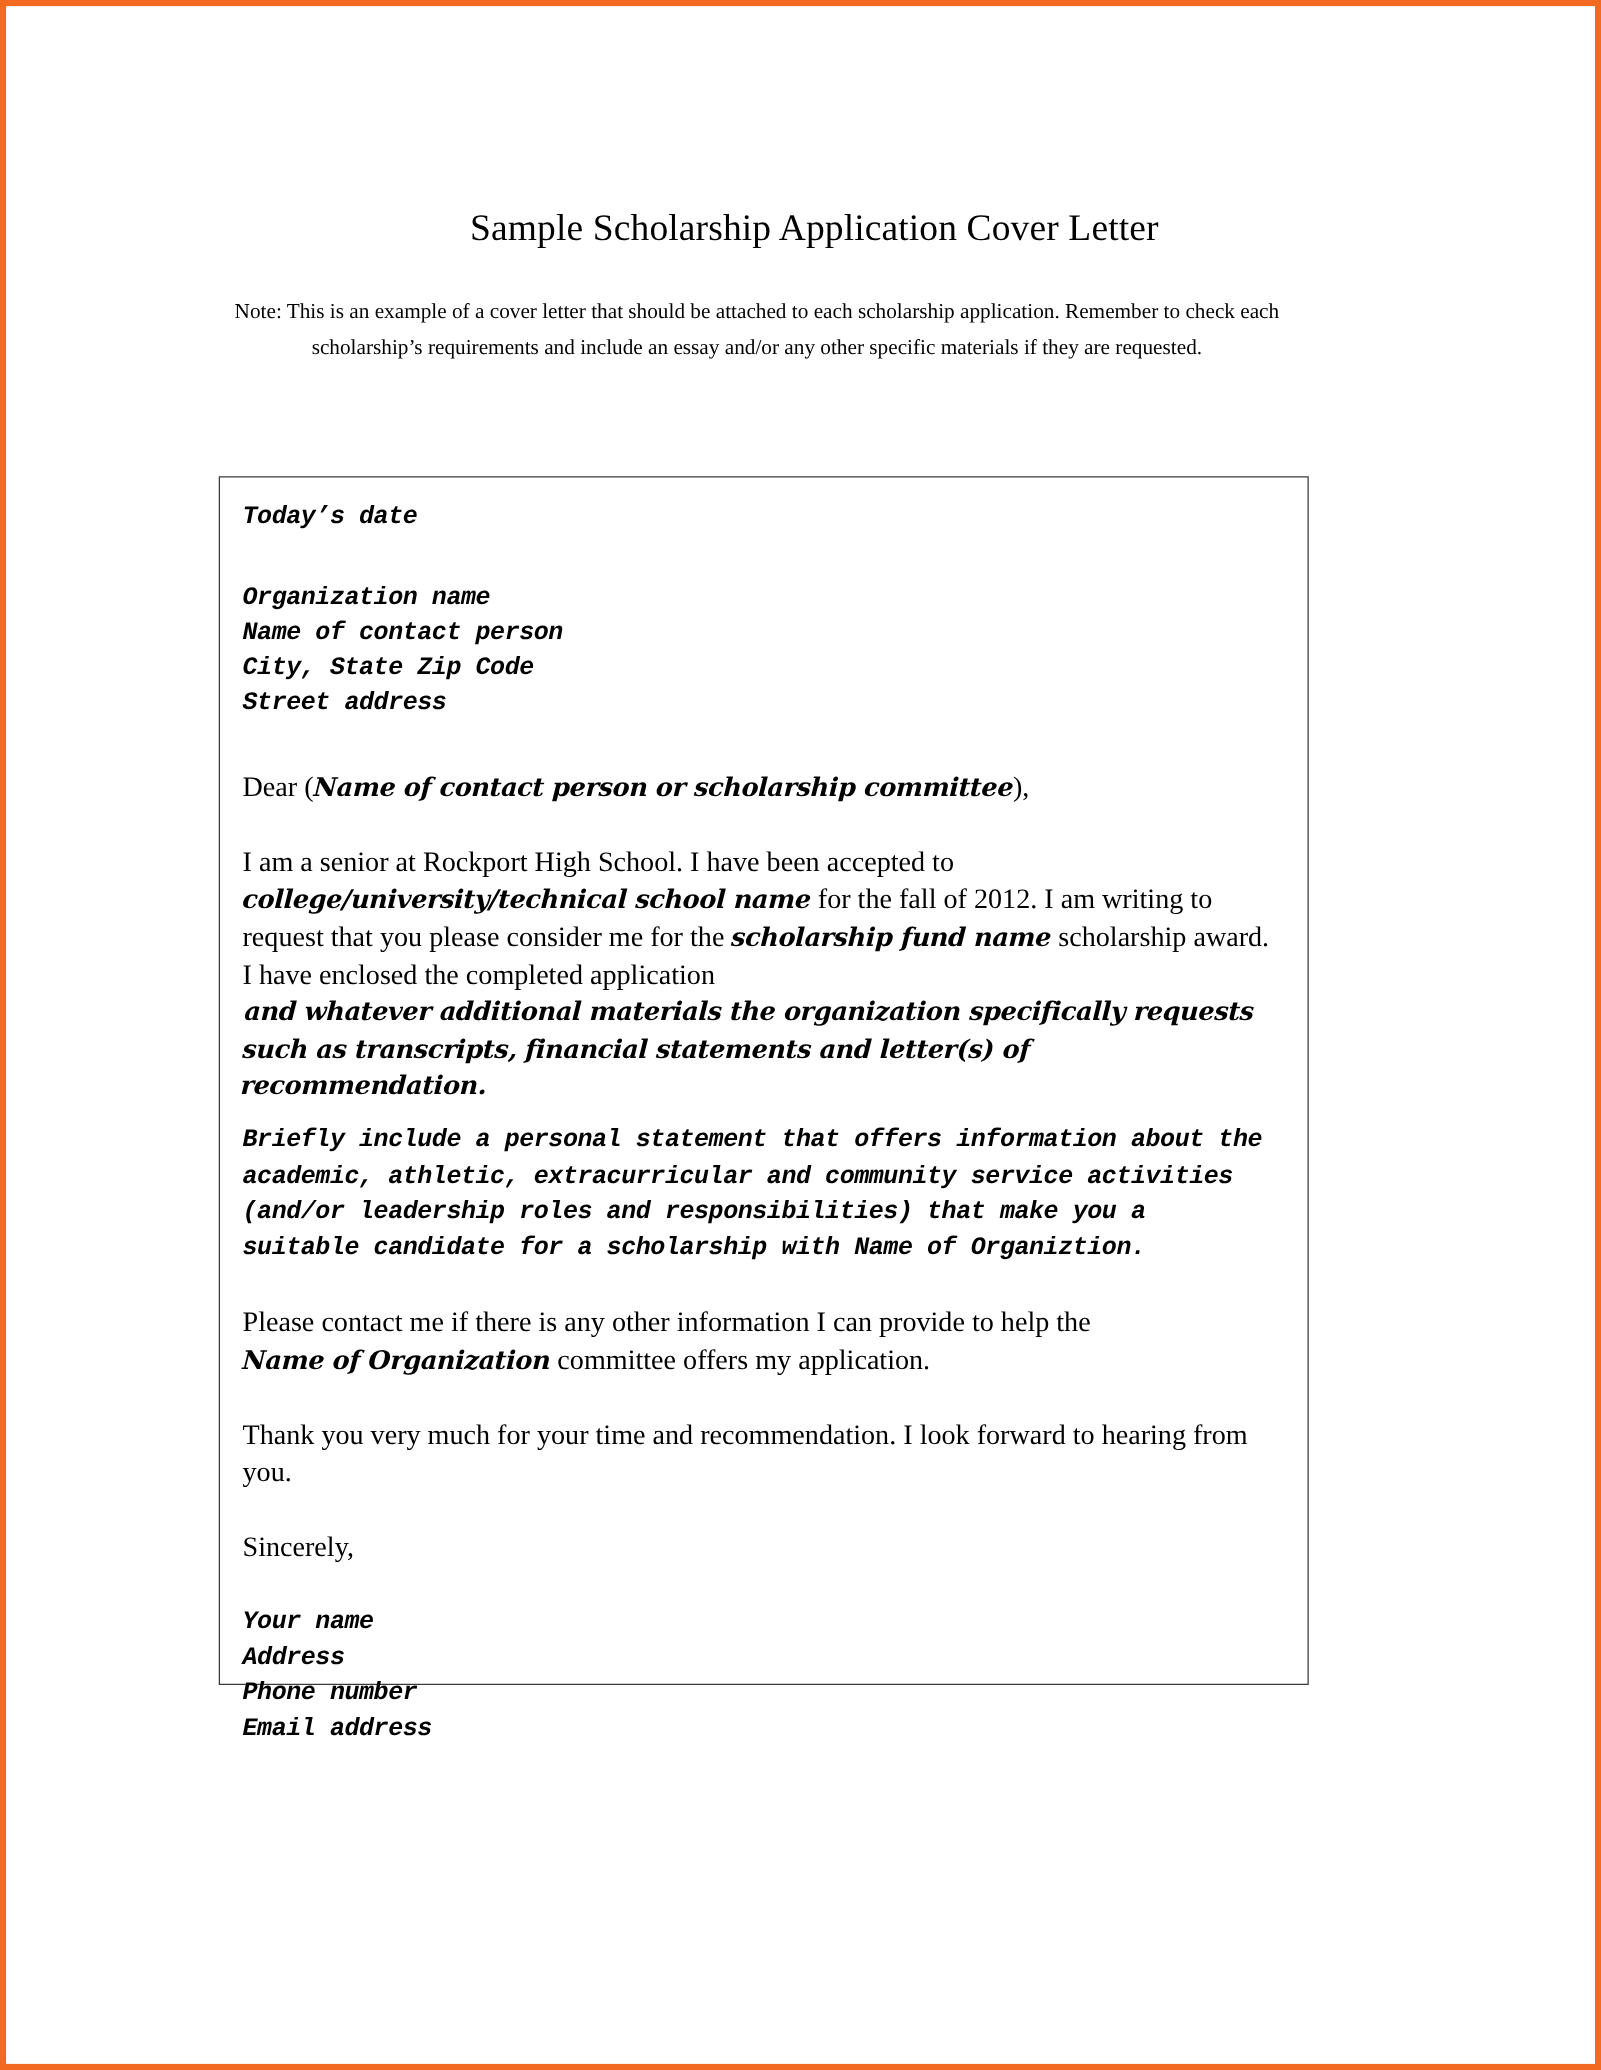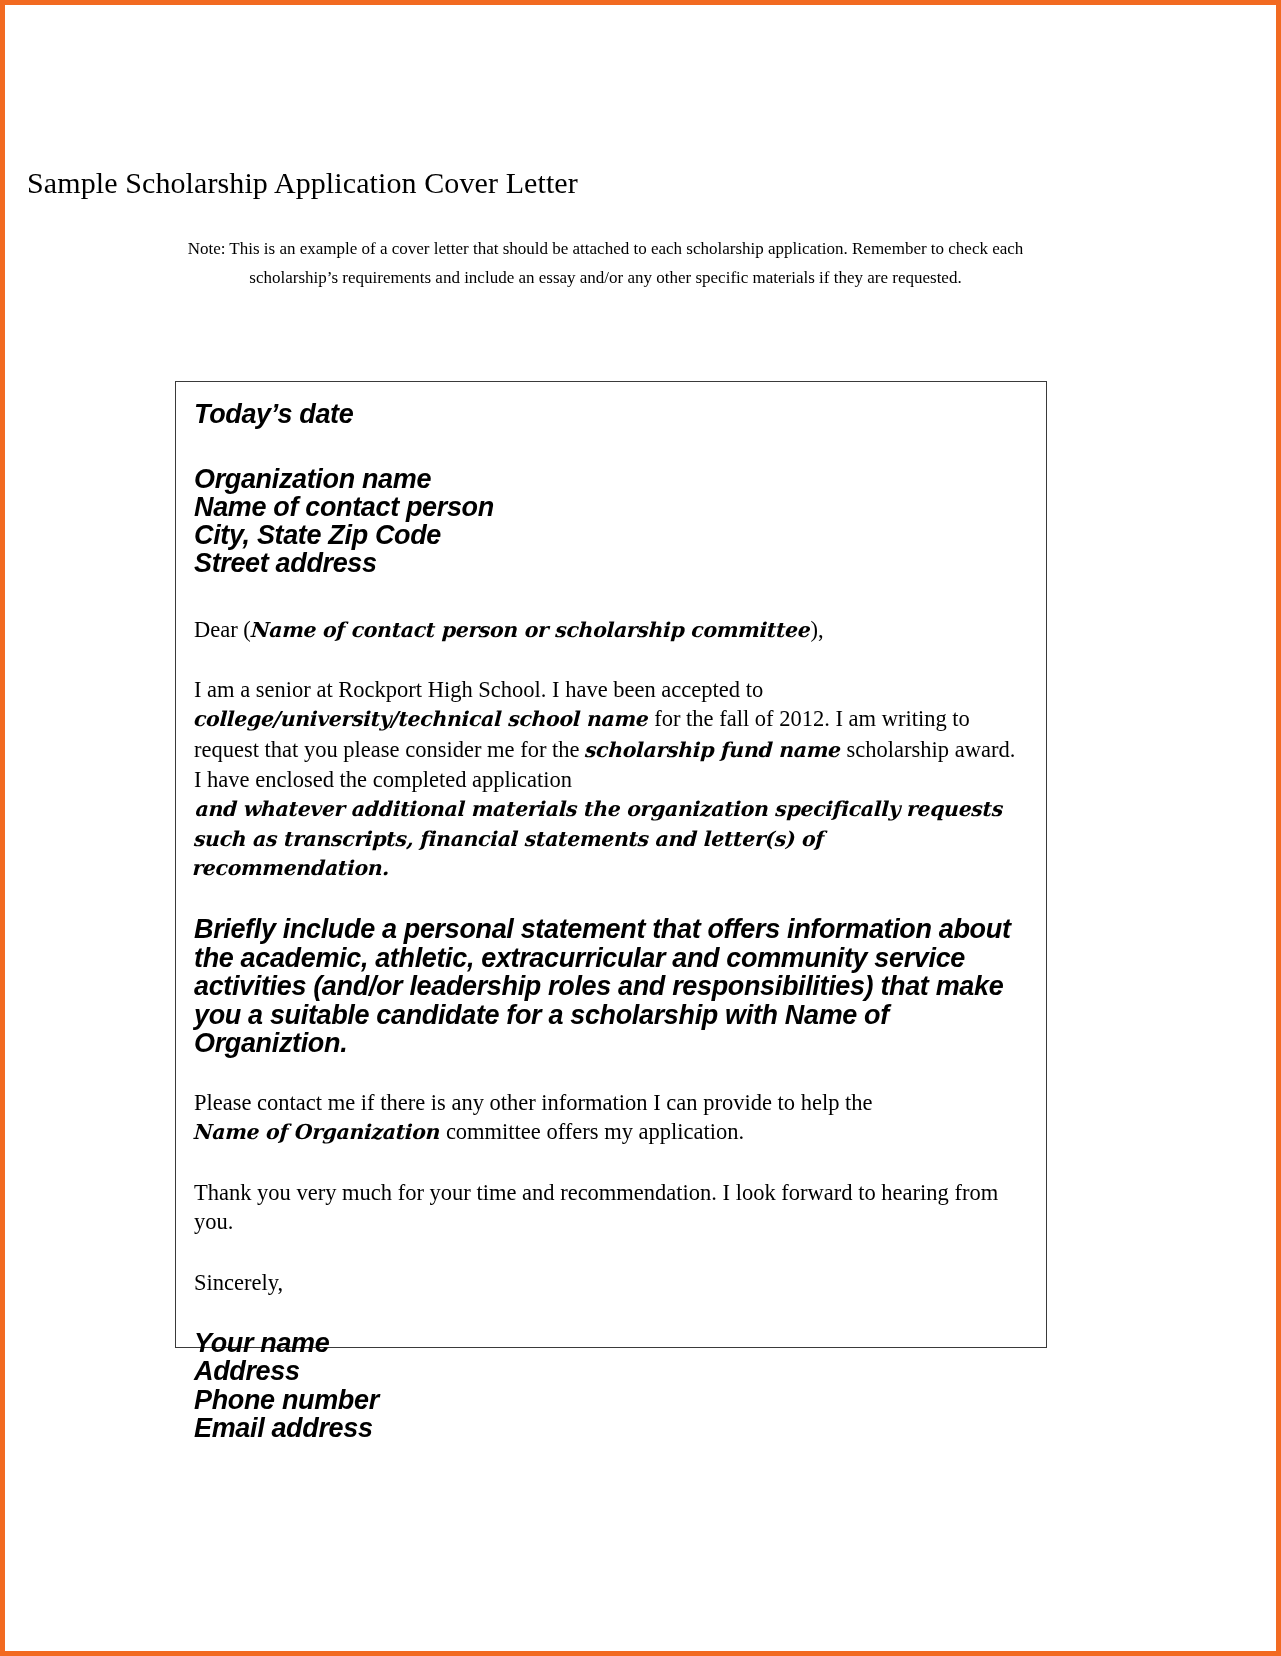--- a/index.html
+++ b/index.html
@@ -33,21 +33,21 @@
     bottom: 0;
     background: #ffffff;
   }
 
   
   .doc-title {
     position: absolute;
     left: 0;
     right: 0;
     top: 140px;
-    text-align: left;
+    text-align: center;
     font-size: 30px;
     line-height: 1.2;
     letter-spacing: 0.1px;
     font-weight: normal;
     padding-left: 22px;
   }
 
   
   .note-block {
     position: absolute;
@@ -89,24 +89,24 @@
     font-family: "DejaVu Serif", "Liberation Serif", serif;
     font-weight: bold;
     font-style: italic;
     font-size: 20.5px;
     letter-spacing: -0.35px;
     transform: skewX(-3deg);
     display: inline-block;
   }
 
   .script-line {
-    font-family: Liberation Sans, sans-serif;
+    font-family: Liberation Mono, monospace;
     font-weight: bold;
     font-style: italic;
-    font-size: 27px;
+    font-size: 20px;
     letter-spacing: -0.35px;
     line-height: 28.5px;
   }
 
   .date-line {
     margin: 0 0 0 0;
   }
 
   .addr-block {
     margin: 36px 0 0 0;
@@ -124,21 +124,21 @@
 
   .para {
     margin: 30px 0 0 0;
     font-size: 22.5px;
     line-height: 29.5px;
     text-align: left;
     width: 826px;
   }
 
   .para-script {
-    margin: 32px 0 0 0;
+    margin: 16px 0 0 0;
     width: 826px;
   }
 
   .closing {
     margin: 31px 0 0 0;
     font-size: 22.5px;
     line-height: 29px;
   }
 
   .sign-block {

